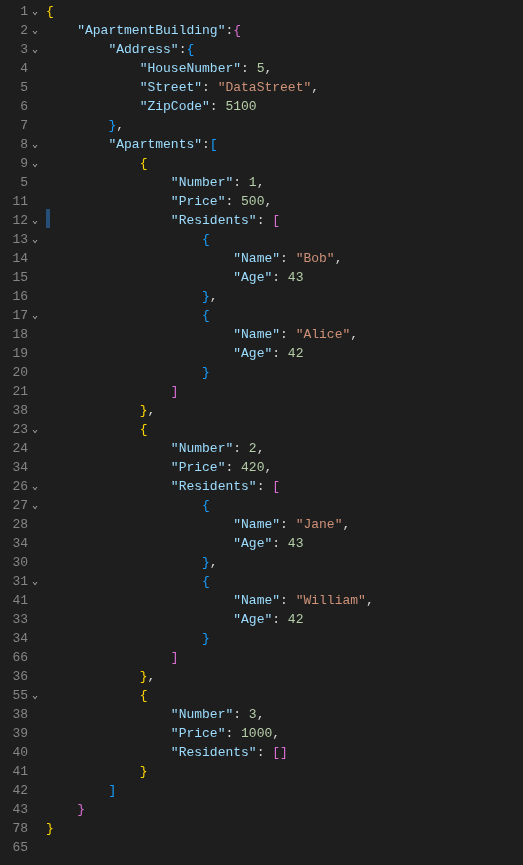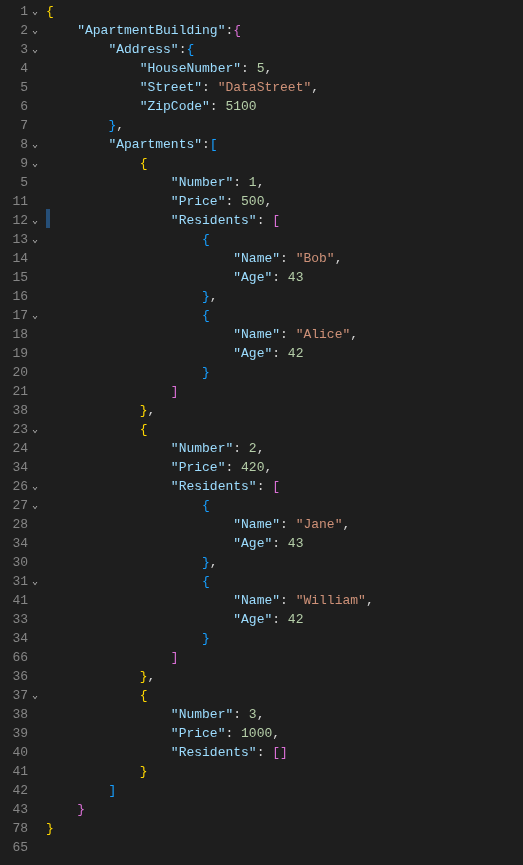--- a/index.html
+++ b/index.html
@@ -207,21 +207,21 @@
       </div>
       <div class="gutter-row">
         <span class="ln">66</span>
         <span class="fold"></span>
       </div>
       <div class="gutter-row">
         <span class="ln">36</span>
         <span class="fold"></span>
       </div>
       <div class="gutter-row">
-        <span class="ln">37</span>
+        <span class="ln">55</span>
         <span class="fold">⌄</span>
       </div>
       <div class="gutter-row">
         <span class="ln">38</span>
         <span class="fold"></span>
       </div>
       <div class="gutter-row">
         <span class="ln">39</span>
         <span class="fold"></span>
       </div>

